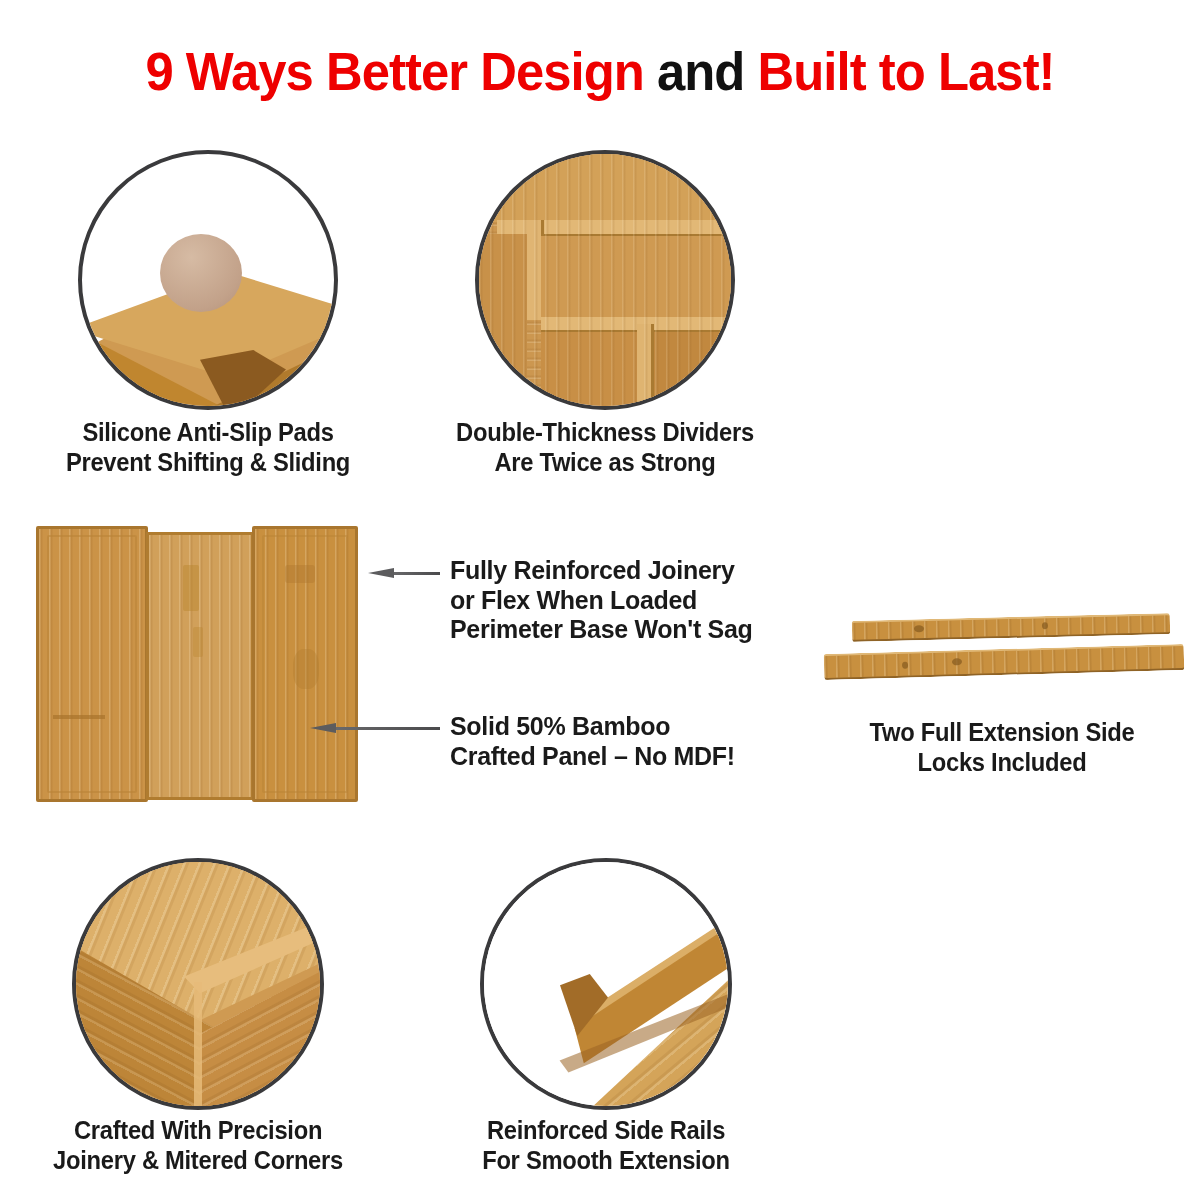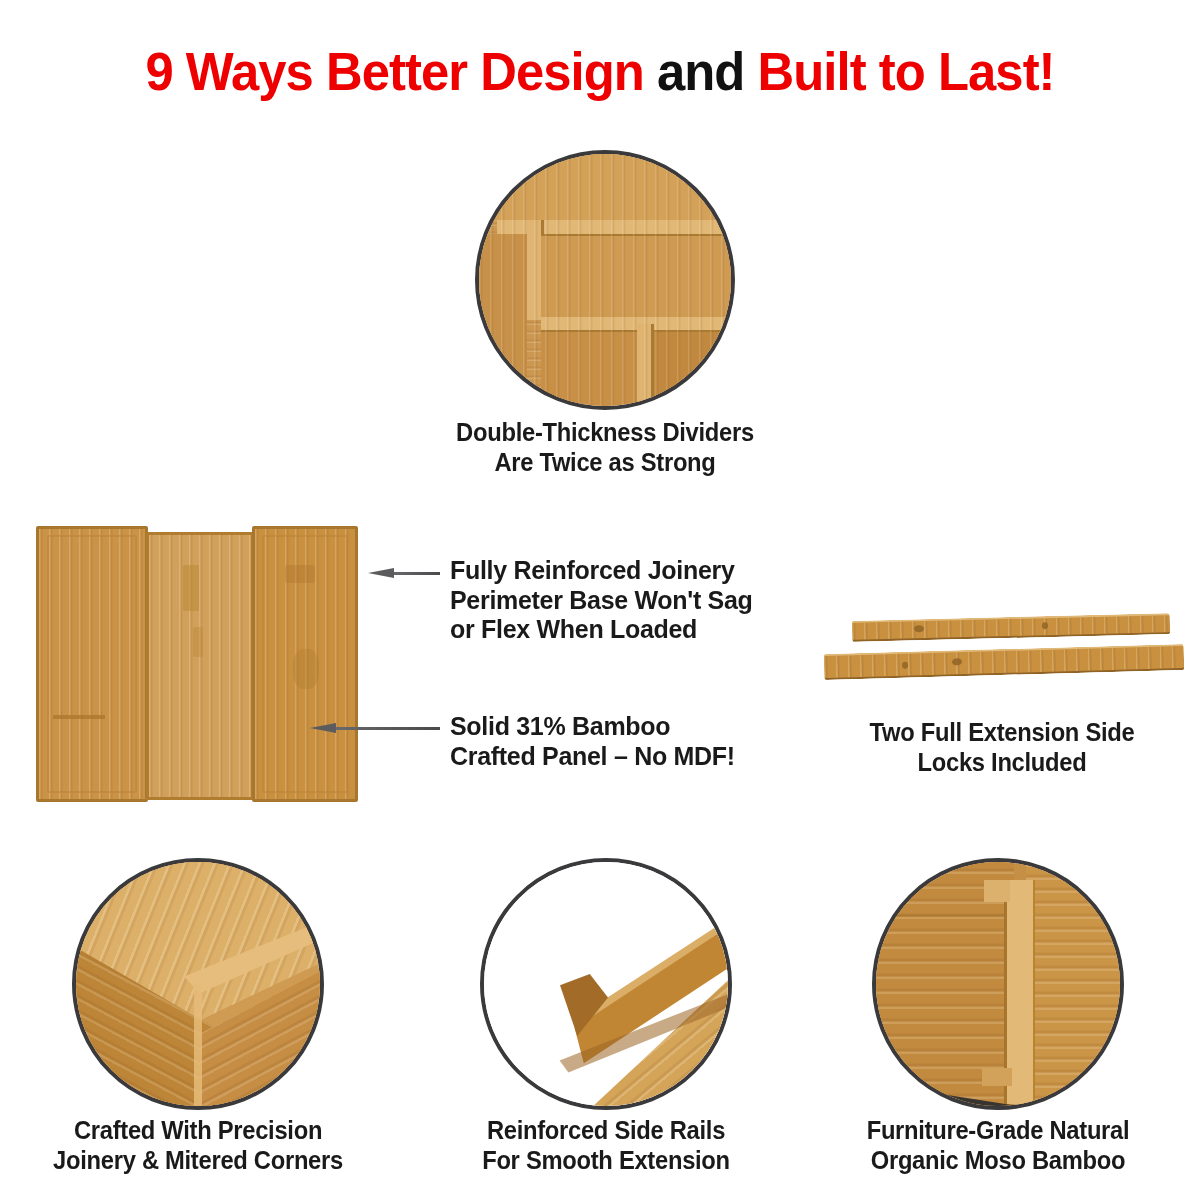--- a/index.html
+++ b/index.html
@@ -106,20 +106,48 @@
 </style>
 </head>
 <body>
 
 <div class="page">
 
   <div class="headline">
     <span class="red">9 Ways Better Design </span><span class="blk">and </span><span class="red">Built to Last!</span>
   </div>
 
+  <div class="cell" style="left:78px;top:150px;width:260px;height:260px;">
+    <div class="circ" style="left:0;top:0;width:260px;height:260px;">
+      <div class="inner">
+
+        <div style="position:absolute;left:-10px;top:118px;width:300px;height:200px;background:#cf9a52;
+             clip-path:polygon(0% 42%, 52% 0%, 100% 34%, 100% 100%, 0% 100%);" class="bamboo2"></div>
+
+        <div style="position:absolute;left:-10px;top:118px;width:300px;height:110px;background:#d7a75d;
+             clip-path:polygon(0% 52%, 52% 0%, 100% 40%, 52% 96%);"></div>
+
+        <div style="position:absolute;left:-10px;top:175px;width:150px;height:150px;background:#c0862f;
+             clip-path:polygon(0% 0%, 100% 52%, 100% 100%, 0% 62%);"></div>
+
+        <div style="position:absolute;left:130px;top:175px;width:160px;height:150px;background:#b07a2c;
+             clip-path:polygon(0% 52%, 100% 0%, 100% 60%, 0% 100%);"></div>
+
+        <div style="position:absolute;left:118px;top:196px;width:86px;height:70px;background:#8b5a20;
+             clip-path:polygon(0% 14%, 62% 0%, 100% 28%, 36% 100%);"></div>
+
+        <div style="position:absolute;left:78px;top:80px;width:82px;height:78px;border-radius:50%;
+             background:radial-gradient(circle at 38% 30%,#d6bba4,#c2a189 70%,#b2907a 100%);"></div>
+      </div>
+    </div>
+    <div class="caption" style="left:-50px;top:268px;width:360px;">
+      <div>Silicone Anti-Slip Pads</div>
+      <div>Prevent Shifting &amp; Sliding</div>
+    </div>
+  </div>
 
   <div class="cell" style="left:475px;top:150px;width:260px;height:260px;">
     <div class="circ" style="left:0;top:0;width:260px;height:260px;">
       <div class="inner bamboo-h" style="background-color:#cc9750;">
 
         <div style="position:absolute;left:0;top:0;width:260px;height:68px;background:#d3a158;"></div>
 
         <div style="position:absolute;left:18px;top:66px;width:242px;height:14px;background:#e2b876;border-bottom:3px solid #a97a32;"></div>
 
         <div style="position:absolute;left:48px;top:66px;width:14px;height:100px;background:#e0b573;border-right:3px solid #a97a32;"></div>
@@ -163,30 +191,30 @@
       <div style="position:absolute;left:38px;top:120px;width:26px;height:40px;background:#b07c2e;opacity:.35;border-radius:40%;"></div>
     </div>
   </div>
 
   <div class="arrow" style="left:368px;top:568px;width:72px;">
     <div class="shaft" style="width:50px;"></div>
     <div class="head"></div>
   </div>
   <div class="caption left-al" style="left:450px;top:556px;width:330px;">
     <div>Fully Reinforced Joinery</div>
+    <div>or Flex When Loaded</div>
     <div>Perimeter Base Won't Sag</div>
-    <div>or Flex When Loaded</div>
   </div>
 
   <div class="arrow" style="left:310px;top:723px;width:130px;">
     <div class="shaft" style="width:108px;"></div>
     <div class="head"></div>
   </div>
   <div class="caption left-al" style="left:450px;top:712px;width:330px;">
-    <div>Solid 31% Bamboo</div>
+    <div>Solid 50% Bamboo</div>
     <div>Crafted Panel – No MDF!</div>
   </div>
 
   <div class="cell" style="left:810px;top:600px;width:390px;height:120px;">
     <div class="slat" style="left:42px;top:17px;width:318px;height:17px;transform:rotate(-1.4deg);">
       <div class="nub" style="left:62px;top:4px;"></div>
       <div class="nub" style="left:190px;top:4px;width:6px;"></div>
     </div>
     <div class="slat" style="left:14px;top:49px;width:360px;height:22px;transform:rotate(-1.6deg);">
       <div class="nub" style="left:128px;top:6px;"></div>
@@ -251,42 +279,14 @@
         <div style="position:absolute;left:58px;top:124px;width:220px;height:120px;background:#9a6524;opacity:.55;
              clip-path:polygon(8% 62%, 94% 0%, 98% 8%, 12% 72%);"></div>
       </div>
     </div>
     <div class="caption" style="left:-56px;top:258px;width:364px;">
       <div>Reinforced Side Rails</div>
       <div>For Smooth Extension</div>
     </div>
   </div>
 
-  <div class="cell" style="left:872px;top:858px;width:252px;height:252px;">
-    <div class="circ" style="left:0;top:0;width:252px;height:252px;">
-      <div class="inner" style="background-color:#c68f46;">
-
-        <div style="position:absolute;left:0;top:0;width:138px;height:252px;background:#c28a3f;
-             background-image:repeating-linear-gradient(0deg,rgba(255,243,213,.18) 0 2px,rgba(135,85,28,.16) 3px 5px,rgba(0,0,0,0) 6px 15px);"></div>
-
-        <div style="position:absolute;left:150px;top:0;width:102px;height:252px;background:#cb9548;
-             background-image:repeating-linear-gradient(0deg,rgba(255,243,213,.18) 0 2px,rgba(135,85,28,.16) 3px 5px,rgba(0,0,0,0) 6px 13px);"></div>
-
-        <div style="position:absolute;left:128px;top:18px;width:26px;height:224px;background:#e2b977;
-             border-left:3px solid #a8752d;border-right:2px solid #b8842f;"></div>
-
-        <div style="position:absolute;left:108px;top:18px;width:26px;height:22px;background:#dcb06d;"></div>
-
-        <div style="position:absolute;left:106px;top:206px;width:30px;height:18px;background:#d2a25b;"></div>
-
-        <div style="position:absolute;left:0;top:52px;width:128px;height:3px;background:#a8752d;opacity:.5;"></div>
-
-        <div style="position:absolute;left:-10px;top:198px;width:190px;height:70px;background:#2c2c2e;
-             clip-path:polygon(0% 32%, 100% 74%, 100% 100%, 0% 100%);opacity:.92;"></div>
-      </div>
-    </div>
-    <div class="caption" style="left:-56px;top:258px;width:364px;">
-      <div>Furniture-Grade Natural</div>
-      <div>Organic Moso Bamboo</div>
-    </div>
-  </div>
 
 </div>
 
 </body></html>

